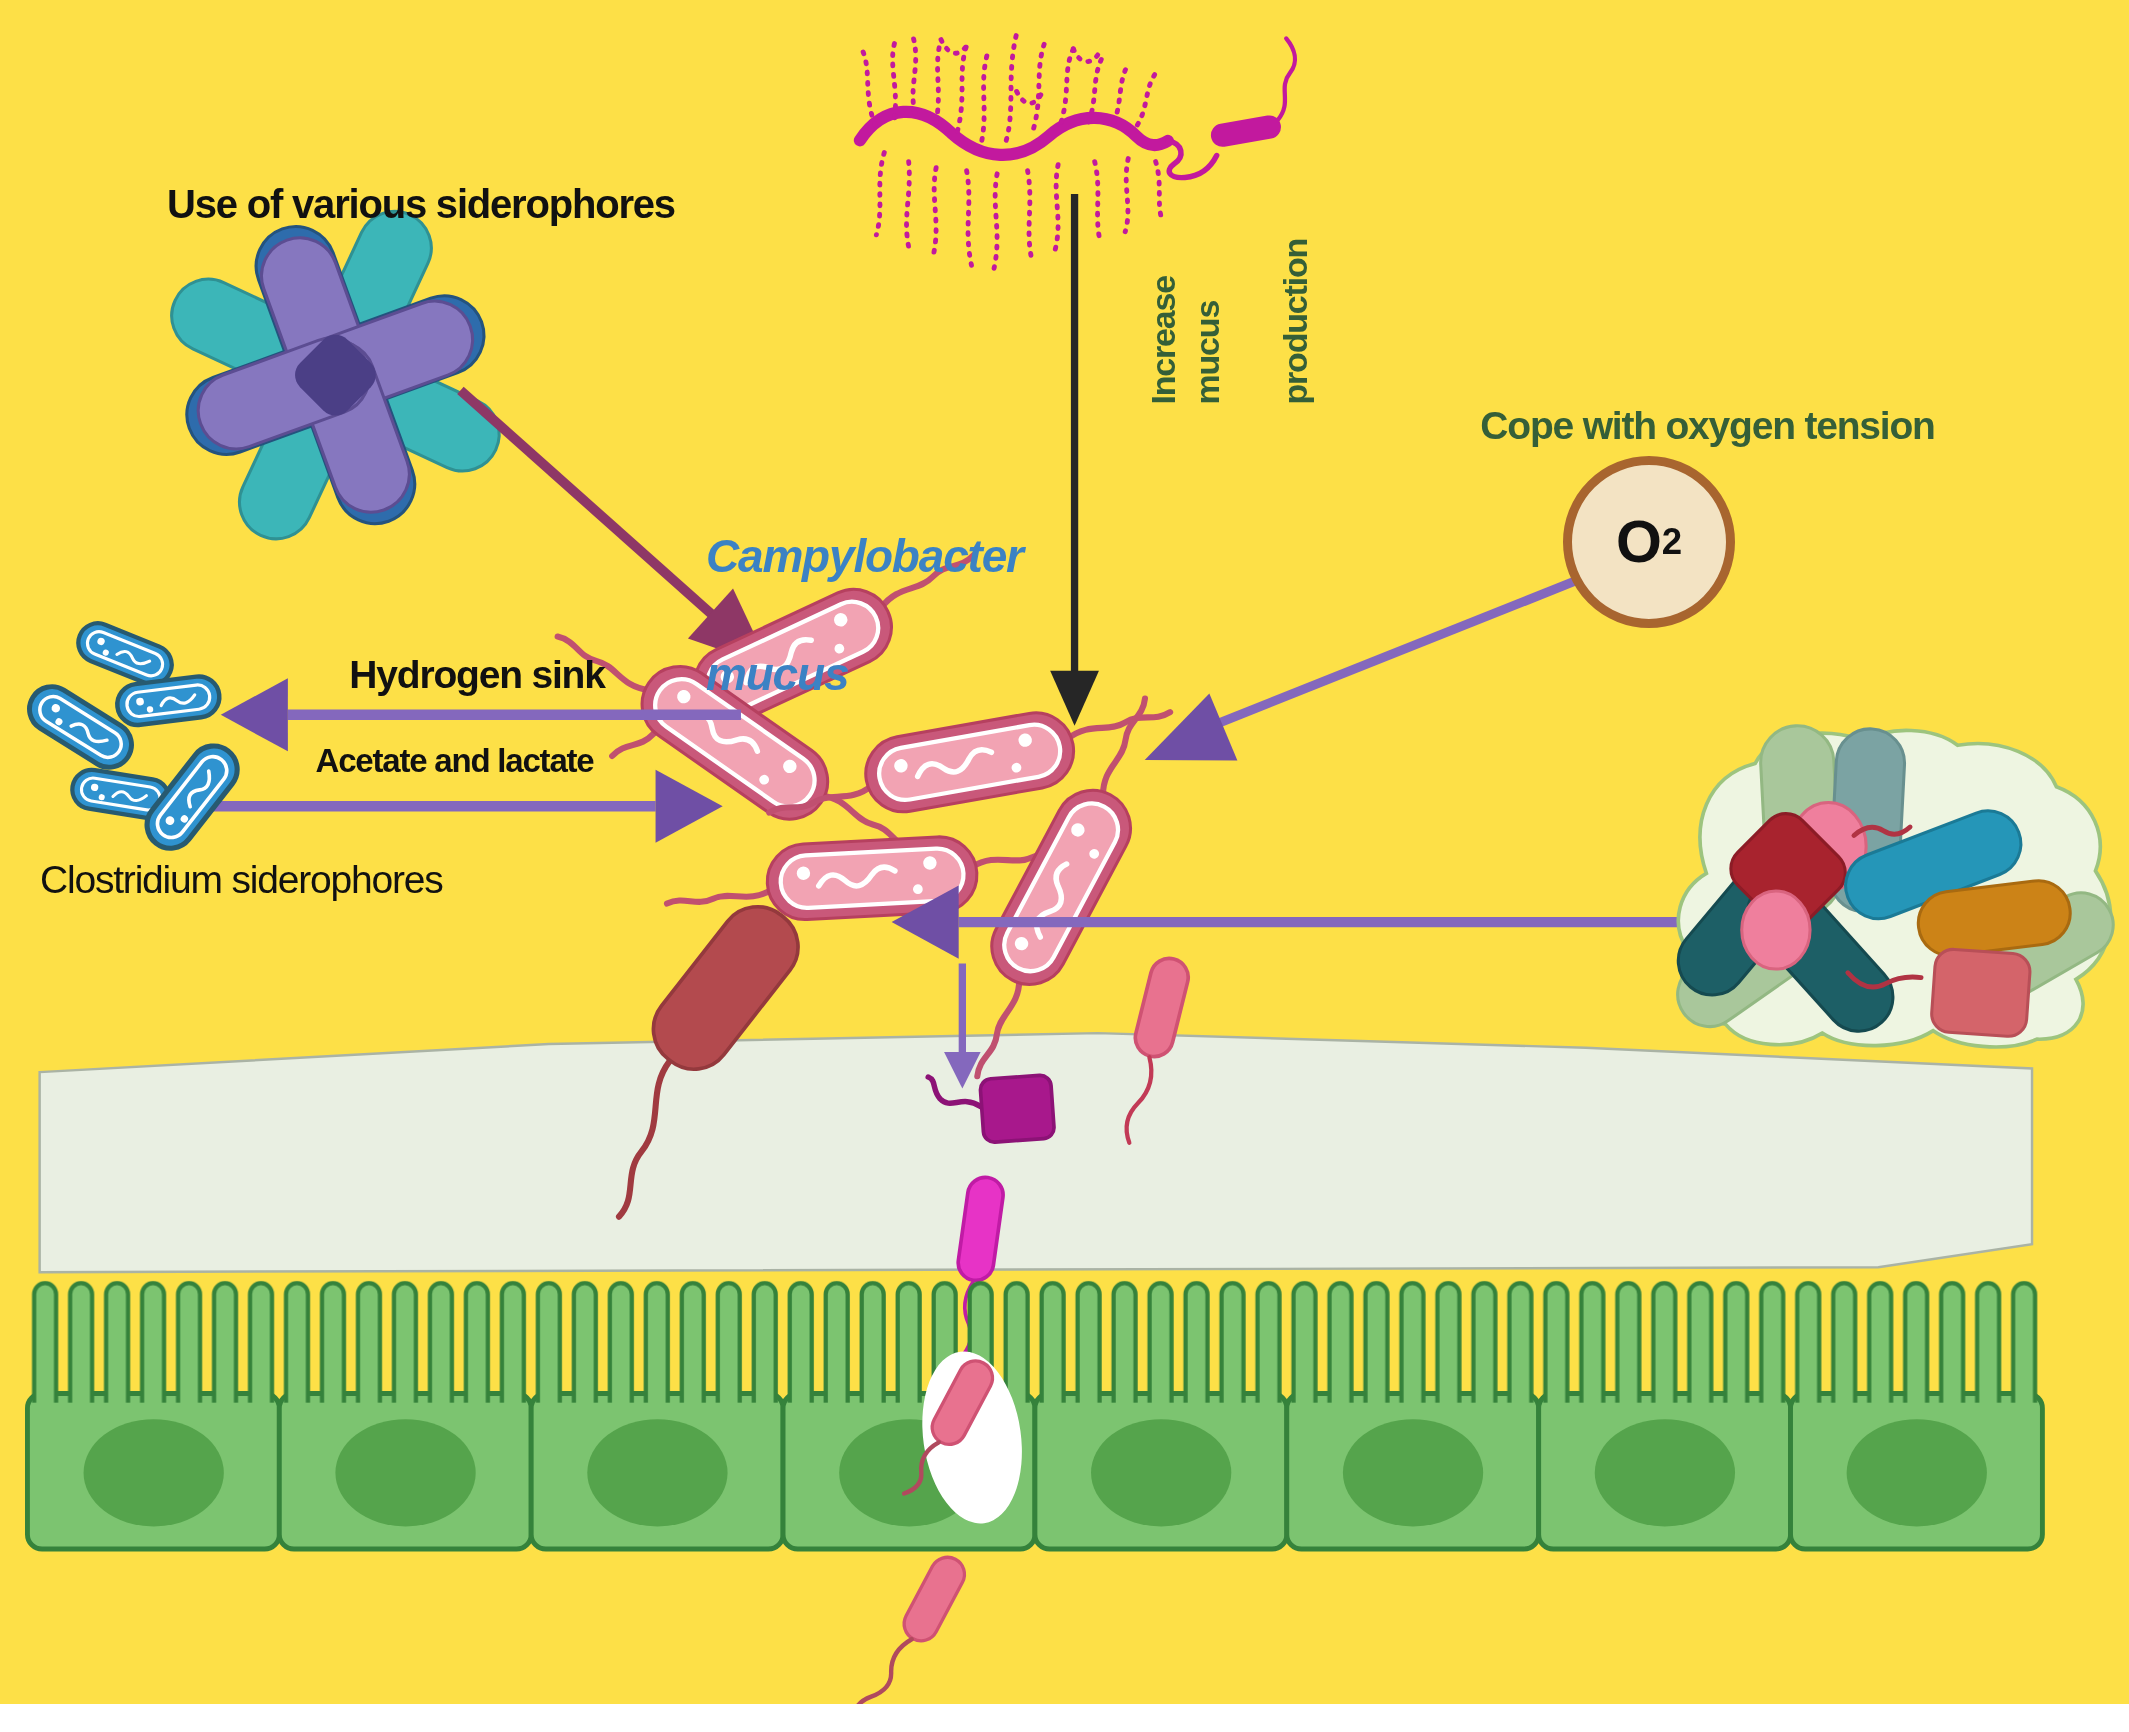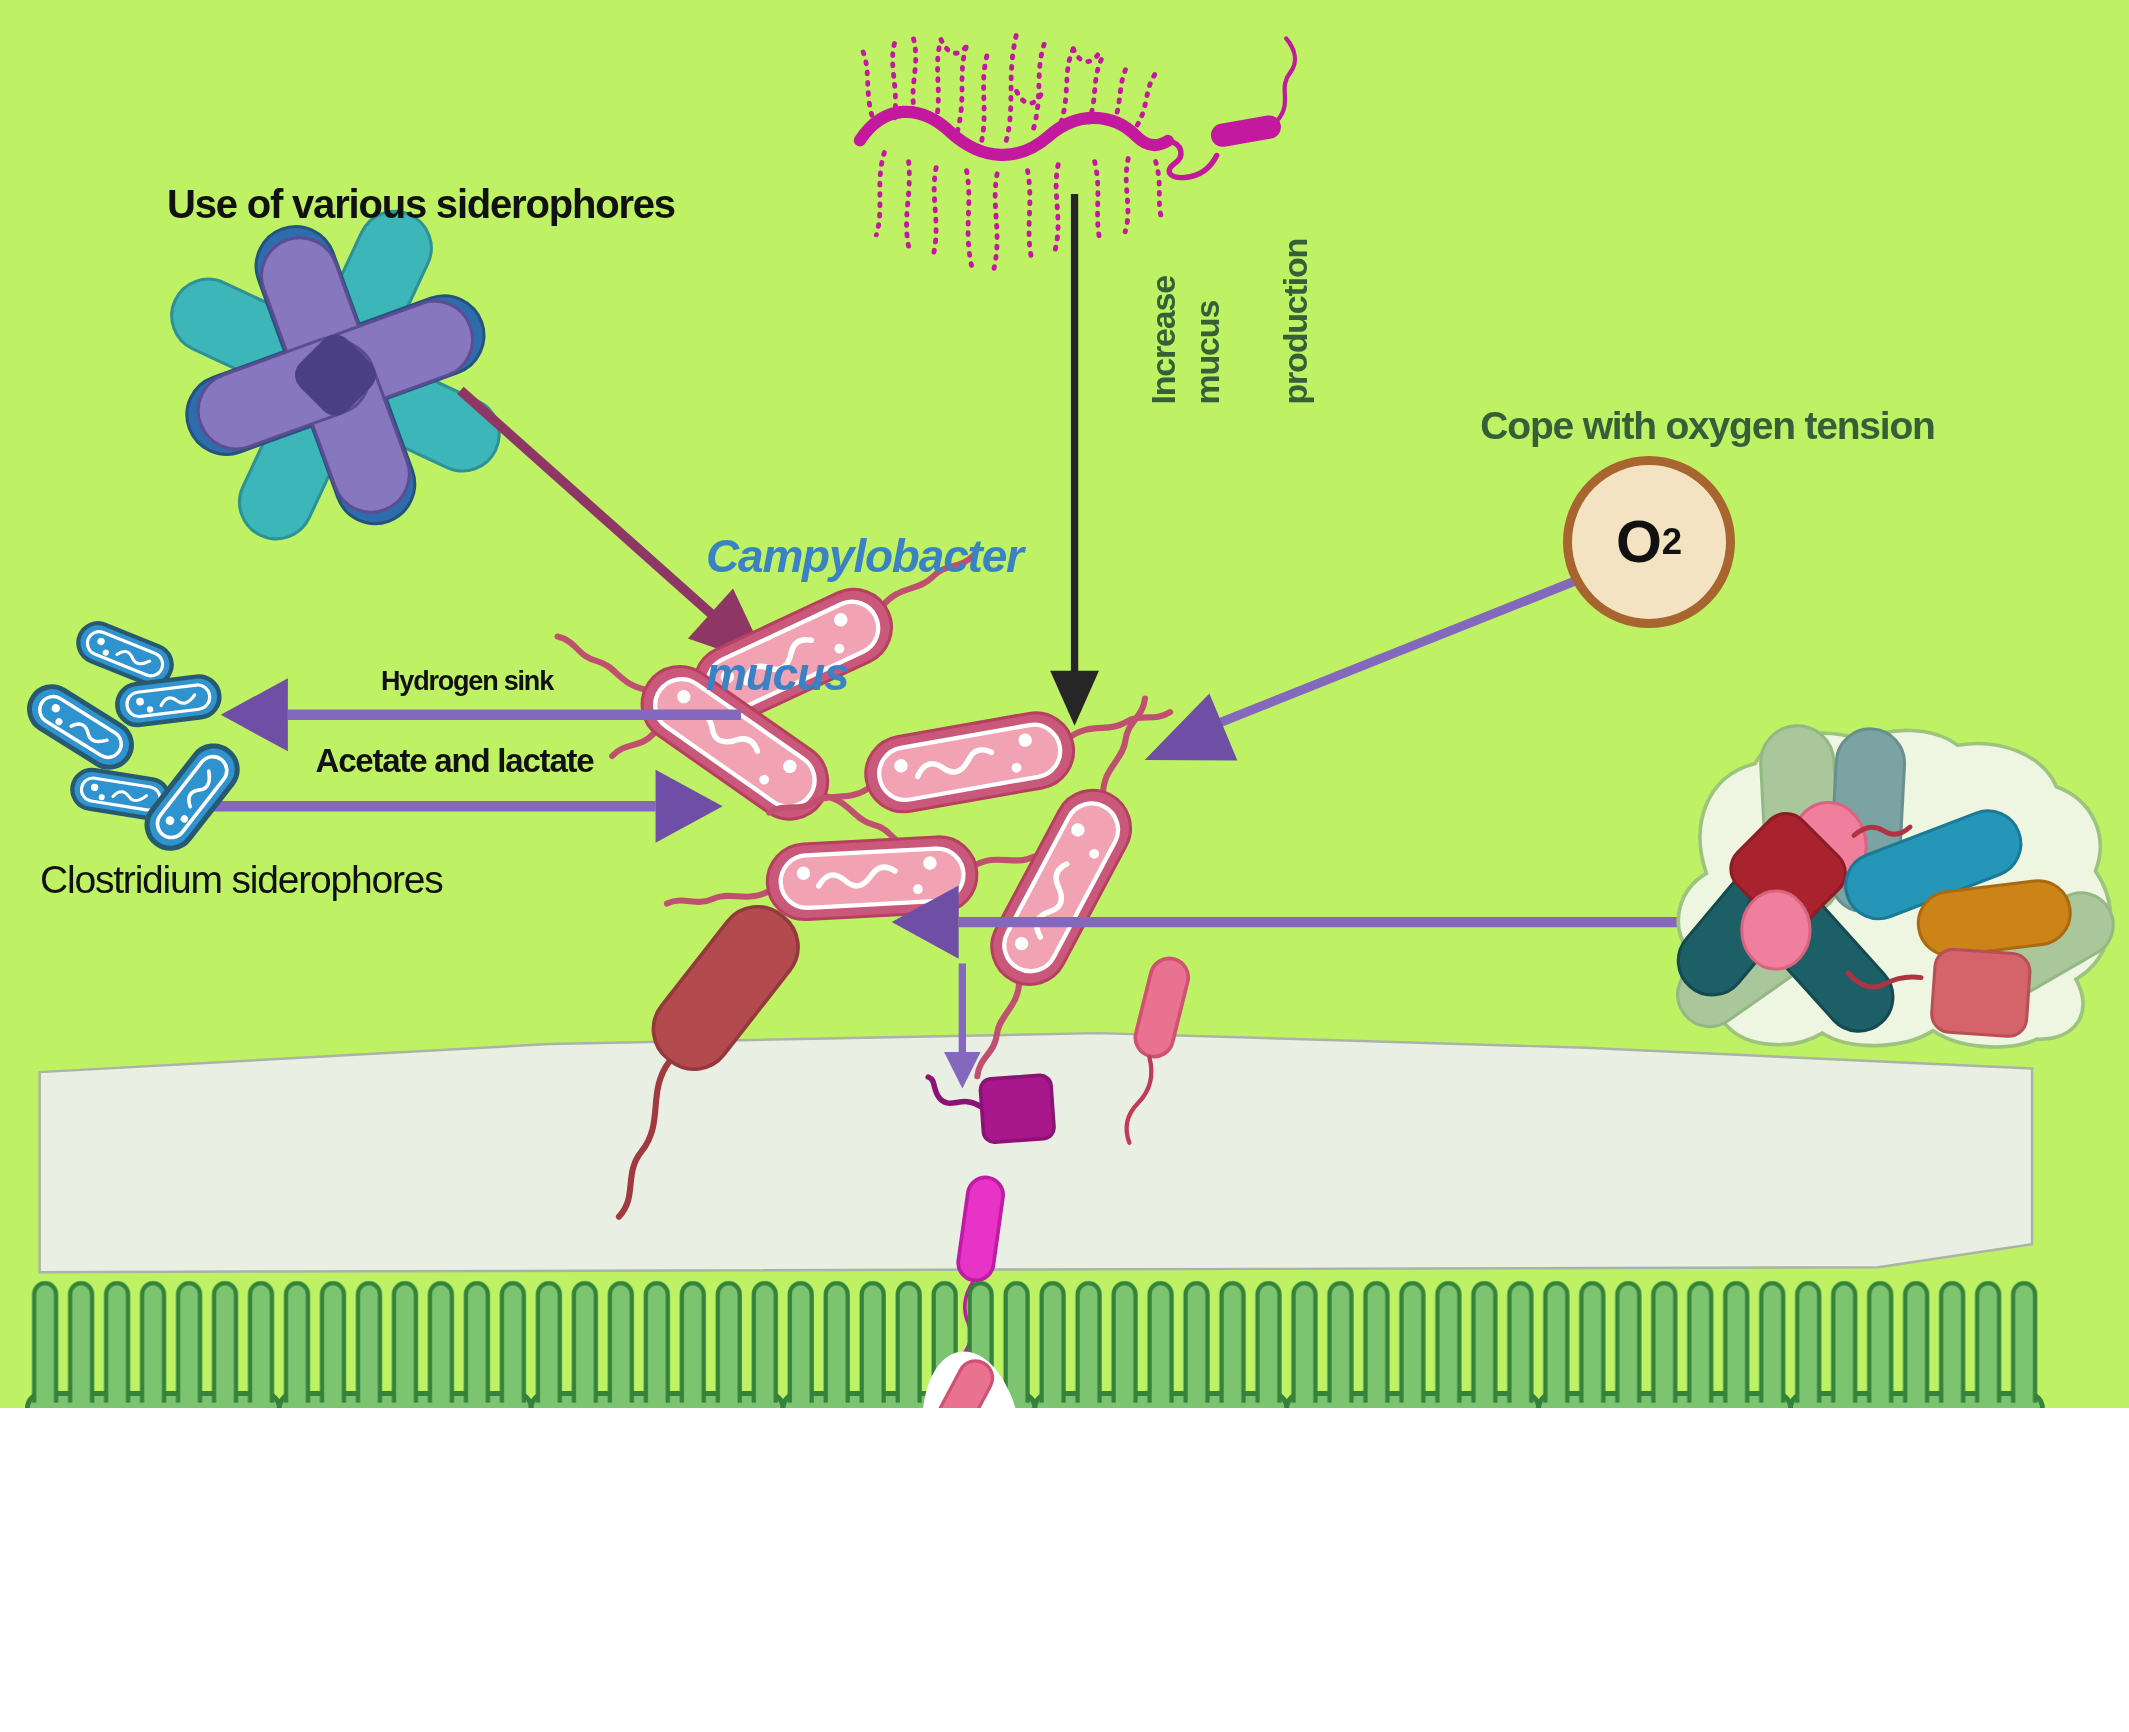--- a/index.html
+++ b/index.html
@@ -1,16 +1,16 @@
 <!DOCTYPE html>
 <html style="font-size:9.8px"><head>
 <meta charset="utf-8">
 <style>
   html,body{margin:0;padding:0;background:#fff;}
-  #canvas{position:relative;width:2129px;height:1408px;background:#bef264;overflow:hidden;
+  #canvas{position:relative;width:2129px;height:1704px;background:#fde047;overflow:hidden;
           font-family:"Liberation Sans",sans-serif;}
   #art{position:absolute;left:0;top:0;}
   .lbl{position:absolute;color:#111;letter-spacing:-1.2px;line-height:1.08;white-space:pre-line;}
   .bold{font-weight:bold;}
   .center{text-align:center;}
   .green{color:#355f38;}
   .blue{color:#3b82c4;font-style:italic;}
   .vert{transform:rotate(-90deg);transform-origin:center center;}
   #o2-badge{position:absolute;left:1563px;top:456px;width:154px;height:154px;border-radius:50%;
             background:#f3e3c3;border:9.1px solid #a8652f;display:flex;align-items:center;justify-content:center;
@@ -309,21 +309,21 @@
   <div>production</div>
 </div>
 
 <div class="lbl bold green center" style="left:1433px;top:389px;width:549px;font-size:39px;margin-top:16px;">Cope with oxygen tension</div>
 
 <div id="o2-badge">
   <span>O</span>
       <sub>2</sub>
 </div>
 
-<div class="lbl bold center" style="left:278px;top:654px;width:378px;font-size:27px;margin-top:13px;">Hydrogen sink</div>
+<div class="lbl bold center" style="left:288px;top:654px;width:378px;font-size:39px;">Hydrogen sink</div>
 
 <div class="lbl bold center" style="left:244px;top:743px;width:421px;font-size:33px;">Acetate and lactate</div>
 
 <div class="lbl" style="left:40px;top:859px;font-size:39px;">Clostridium siderophores</div>
 
 
 </div>
 
 
 </body></html>

